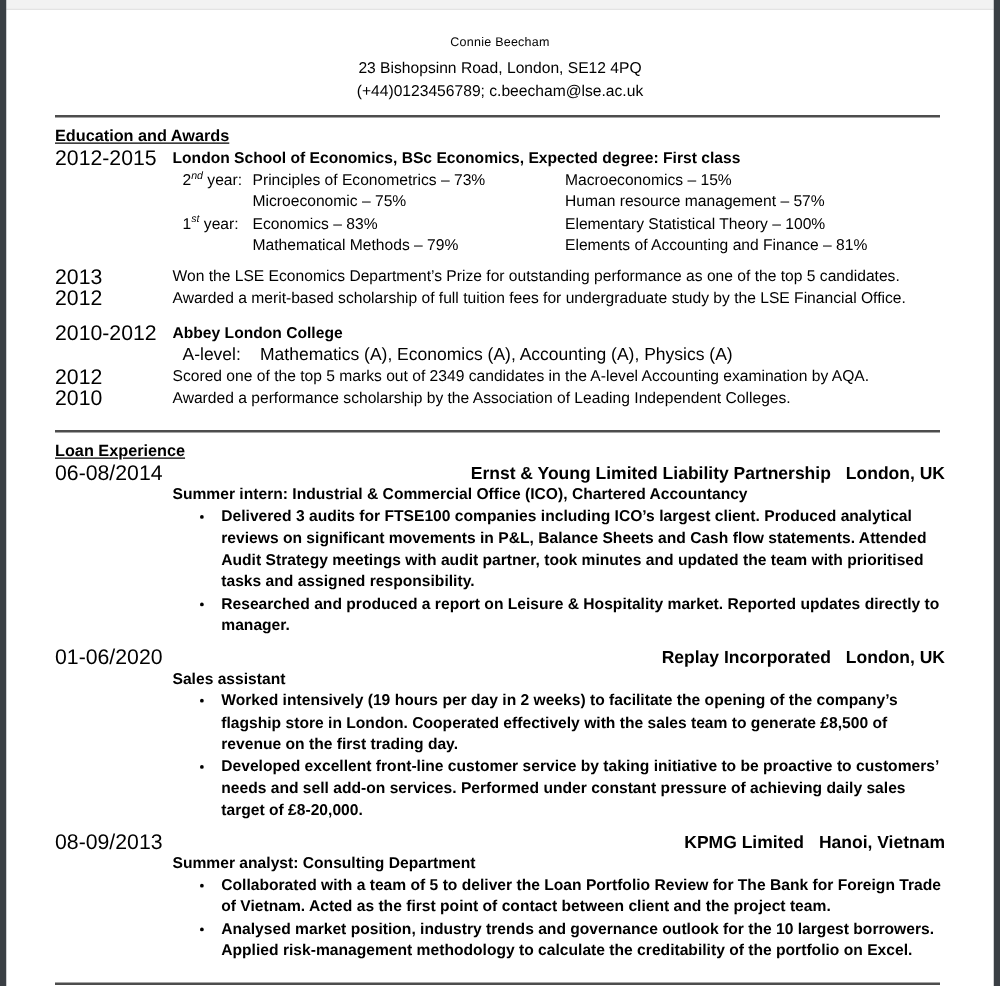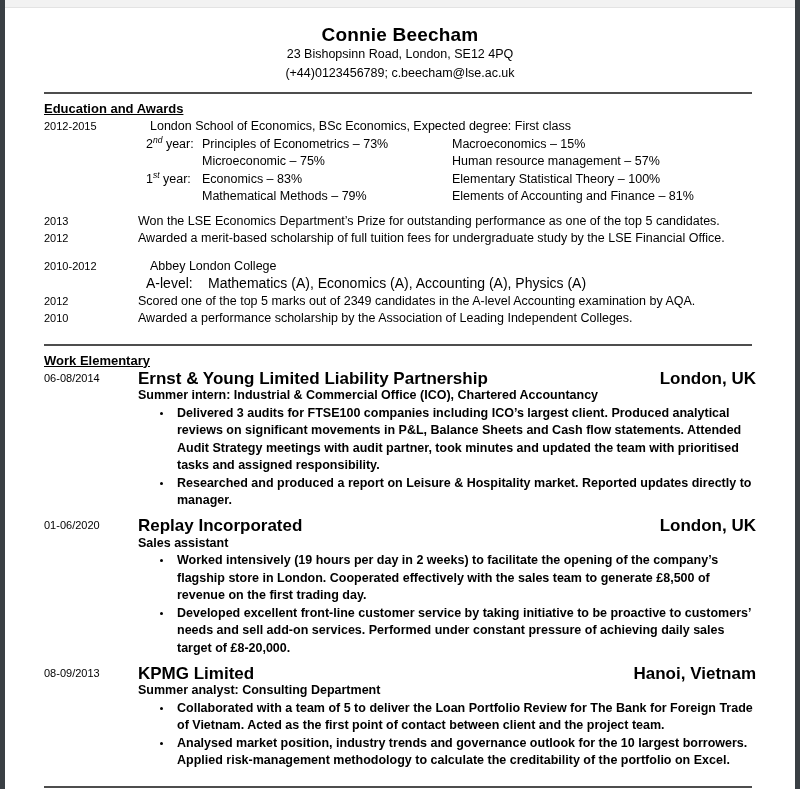--- a/index.html
+++ b/index.html
@@ -50,22 +50,22 @@
   .sheet {
     padding: 0 39px 0 39px;
   }
 
   
   .cv-header {
     text-align: center;
     padding-top: 18px;
   }
   .cv-name {
-    font-size: 19px;
-    font-weight: bold;
+    font-size: 10px;
+    font-weight: normal;
     letter-spacing: 0.2px;
     line-height: 20px;
   }
   .cv-contact {
     font-size: 12.5px;
     line-height: 19px;
   }
 
   
   hr.rule {
@@ -85,35 +85,35 @@
   
   .row {
     display: flex;
     align-items: flex-start;
     font-size: 12.5px;
     line-height: 17.5px;
   }
   .col-date {
     width: 94px;
     flex: 0 0 94px;
-    font-size: 11px;
+    font-size: 17px;
     line-height: 17.5px;
   }
   .col-body {
     flex: 1 1 auto;
     min-width: 0;
   }
-  .bold { font-weight: normal; margin-left: 12px; }
+  .bold { font-weight: bold; }
 
   .title-line {
     display: flex;
-    justify-content: space-between;
+    justify-content: flex-end;
     align-items: baseline;
     font-weight: bold;
-    font-size: 17px;
+    font-size: 14px;
     line-height: 17.5px;
   }
   .title-line .loc {
     font-weight: bold;
     white-space: nowrap;
     padding-left: 12px;
   }
   .subtitle-line {
     font-weight: bold;
     font-size: 12.5px;
@@ -244,21 +244,21 @@
       <div class="col-body">Scored one of the top 5 marks out of 2349 candidates in the A-level Accounting examination by AQA.</div>
     </div>
     <div class="row">
       <div class="col-date">2010</div>
       <div class="col-body">Awarded a performance scholarship by the Association of Leading Independent Colleges.</div>
     </div>
 
     <div class="gap-sm"></div>
 
     <hr class="rule">
-    <div class="section-title">Work Elementary</div>
+    <div class="section-title">Loan Experience</div>
 
     <div class="row">
       <div class="col-date">06-08/2014</div>
       <div class="col-body">
         <div class="title-line">
           <span>Ernst &amp; Young Limited Liability Partnership</span>
           <span class="loc">London, UK</span>
         </div>
         <div class="subtitle-line">Summer intern: Industrial &amp; Commercial Office (ICO), Chartered Accountancy</div>
         <ul class="bullets">

